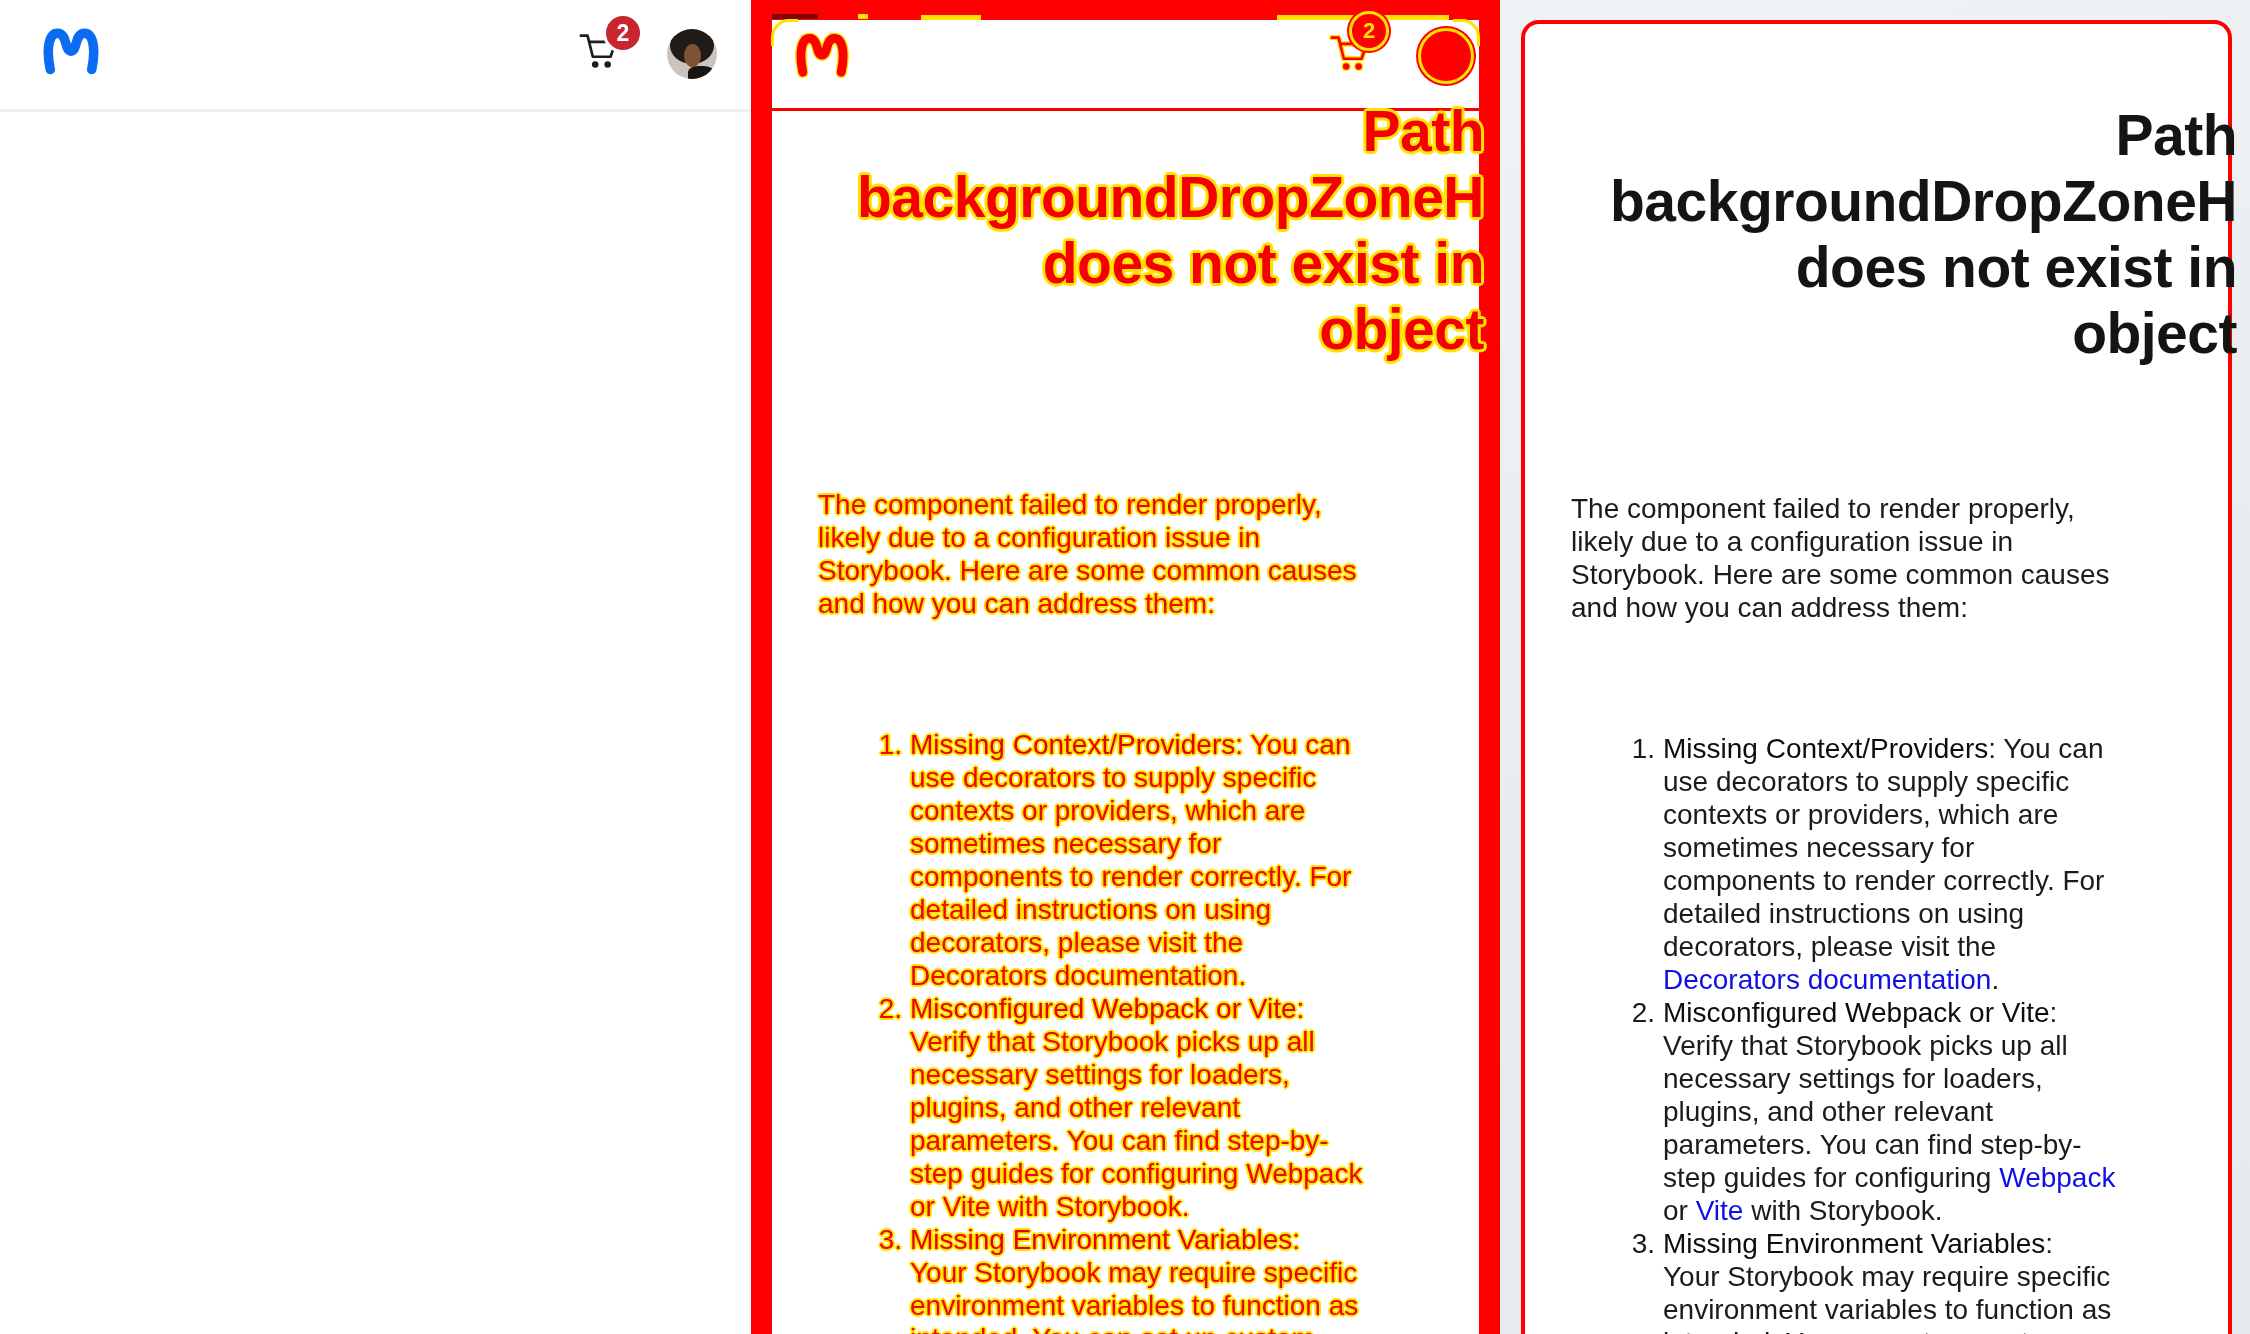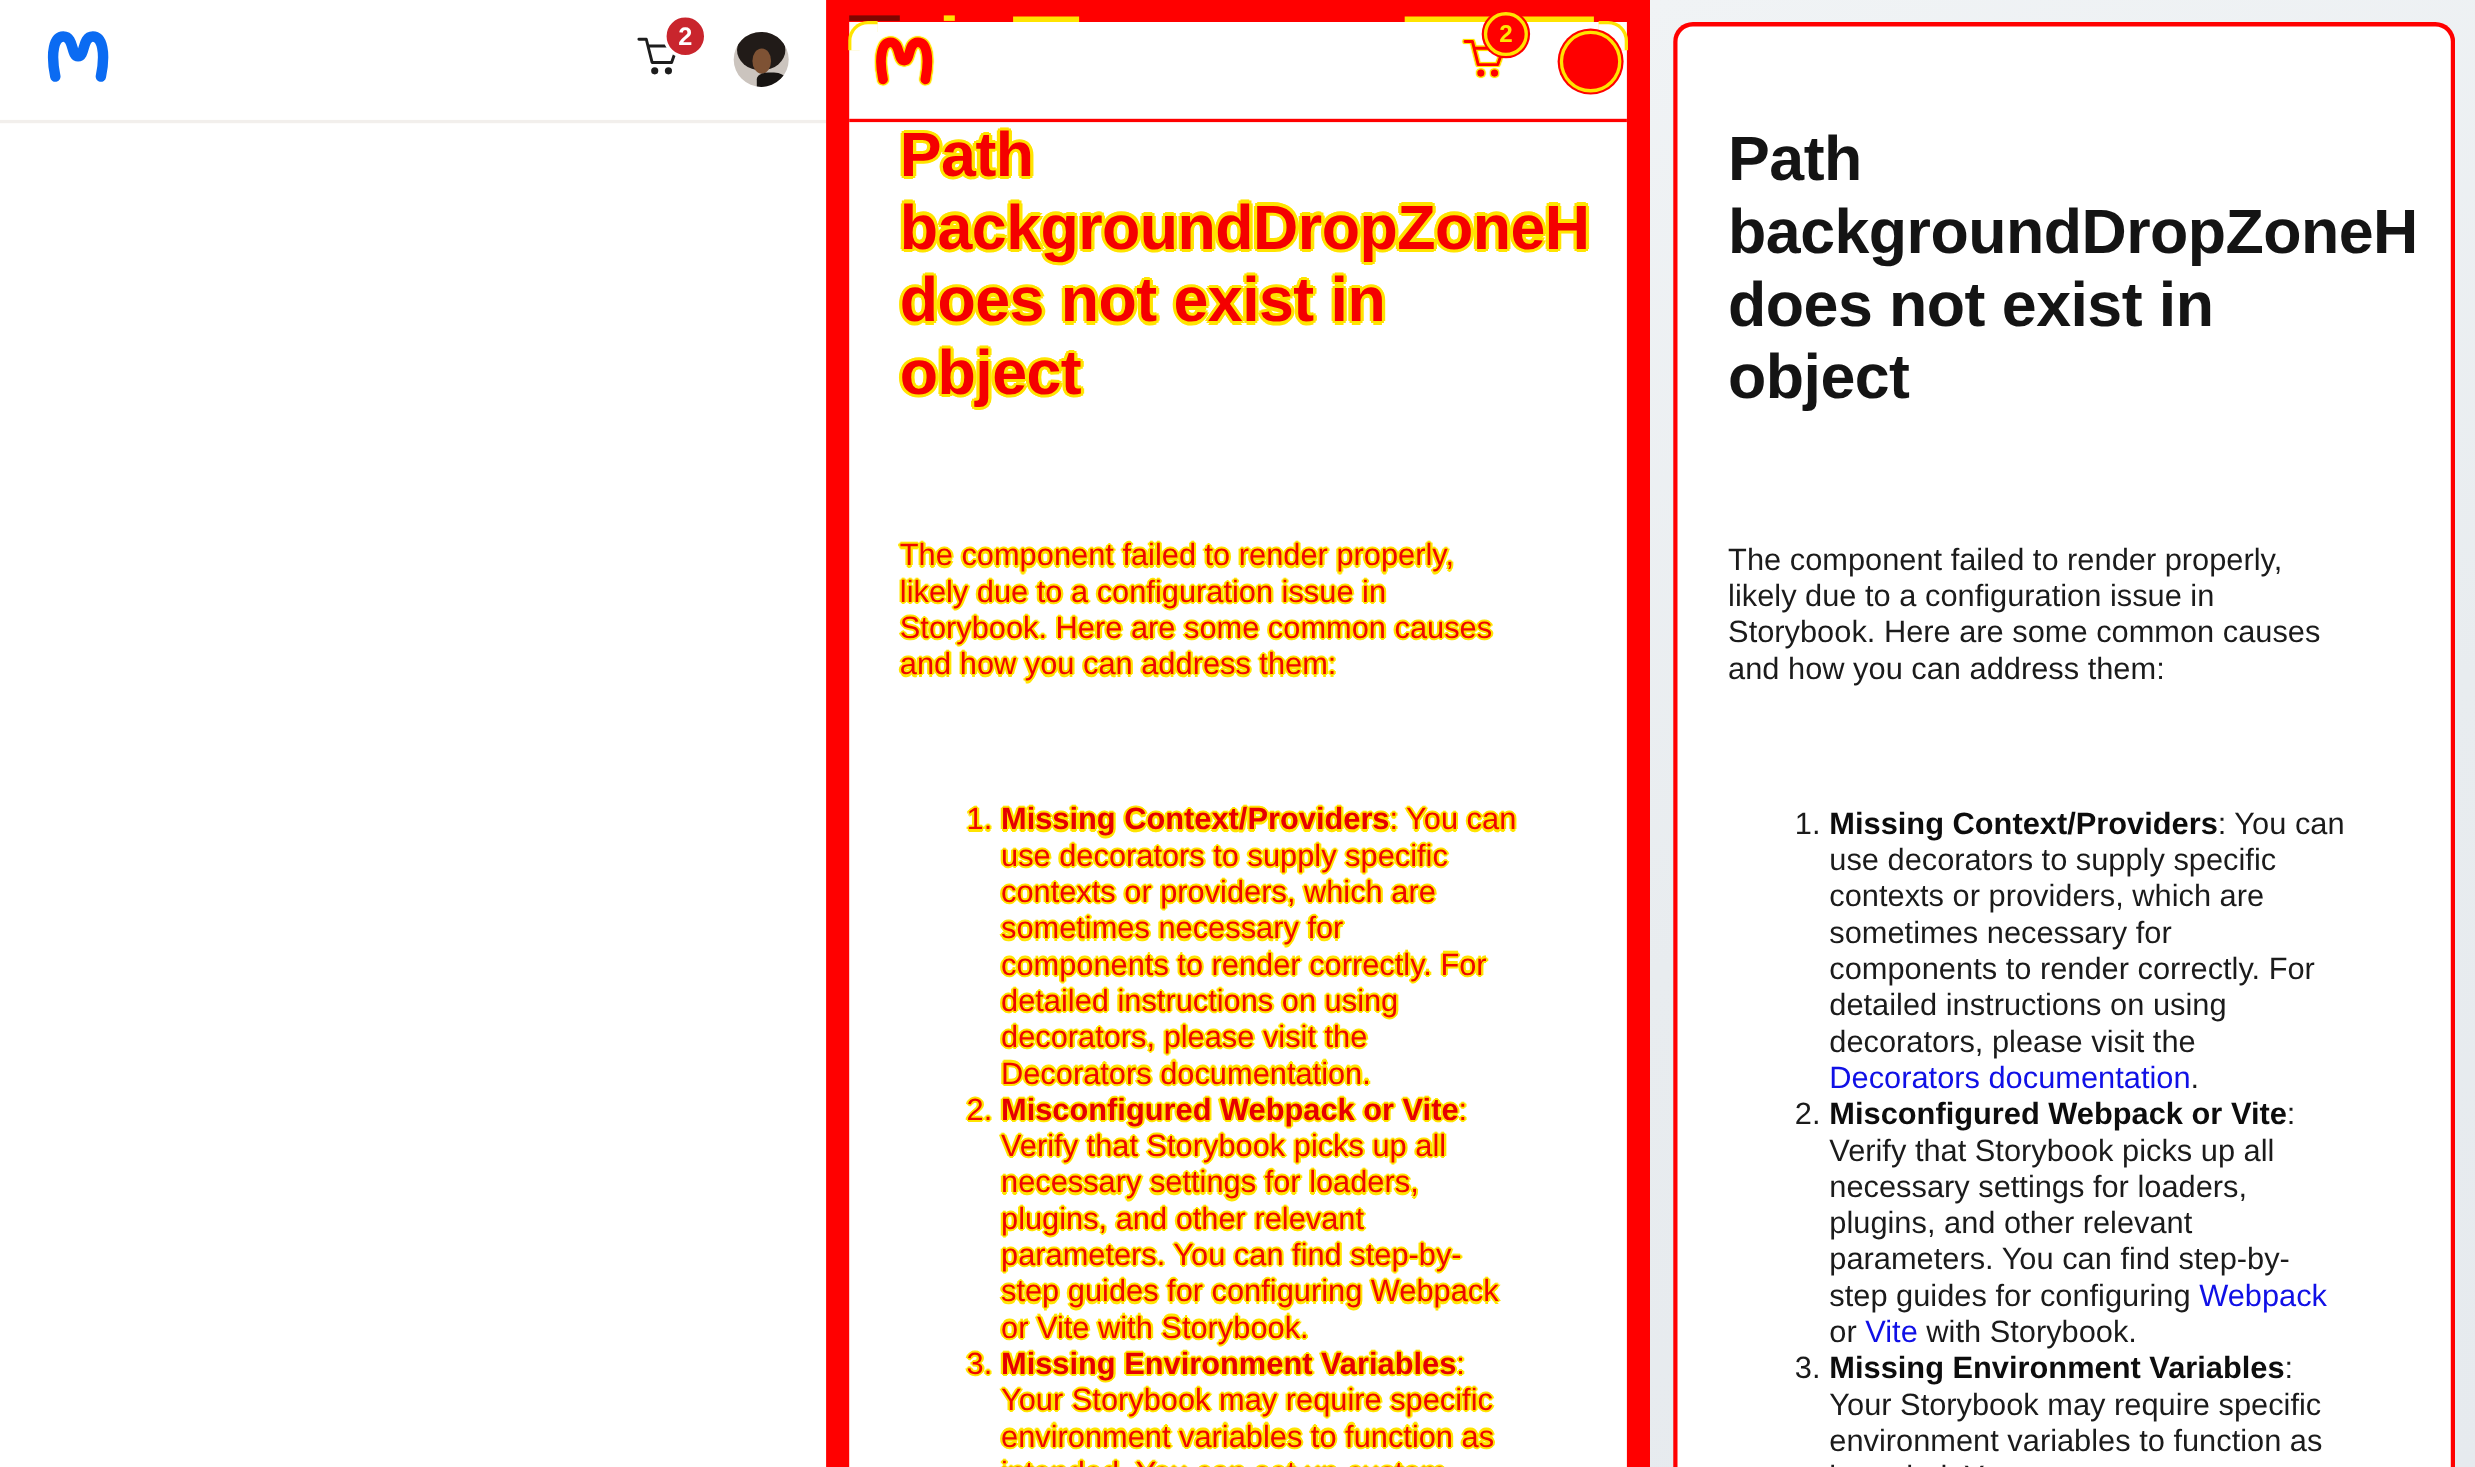--- a/index.html
+++ b/index.html
@@ -33,27 +33,27 @@
   .logo-diff{position:absolute;left:24px;top:8px;width:52px;height:52px;}
   .logo-diff svg path{stroke:#ff0000;}
   .cart-diff{position:absolute;left:556px;top:10px;width:46px;height:46px;}
   .cart-diff svg path{stroke:#ff0000;}
   .cart-diff svg circle{fill:#ff0000;}
   .badge-diff{left:577px;top:-9px;width:34px;height:34px;background:#ff0000;color:#ffe400;border:3px solid #ffe400;font-size:22px;box-shadow:0 0 0 2px #ff0000;}
   .avatar-diff{position:absolute;left:646px;top:8px;width:50px;height:50px;border-radius:50%;background:#ff0000;border:3px solid #ffe400;box-shadow:0 0 0 2px #ff0000;}
   .diff-sep{position:absolute;left:0;top:88px;width:707px;height:3px;background:#ff0000;}
 
   
-  .block-heading{position:absolute;left:46px;top:88px;width:666px;font-size:57px;font-weight:700;line-height:66px;letter-spacing:-0.5px;}
+  .block-heading{position:absolute;left:46px;top:78px;width:666px;font-size:57px;font-weight:700;line-height:66px;letter-spacing:-0.5px;text-align:right;}
   .block-intro{position:absolute;left:46px;top:468px;font-size:28px;line-height:33px;}
   .block-list{position:absolute;left:138px;top:708px;font-size:28px;line-height:33px;}
   .tline{white-space:nowrap;}
   .list-item{position:relative;}
   .num{position:absolute;left:-44px;top:0;width:36px;text-align:right;}
-  .seg-bold{font-weight:700;}
+  .seg-bold{font-weight:400;}
   .seg-link{}
 
   
   .panel-diff .block-heading{color:#f40000;text-shadow:-3px 0 0 #ffe400,3px 0 0 #ffe400,0 -3px 0 #ffe400,0 3px 0 #ffe400,-2px -2px 0 #ffe400,2px 2px 0 #ffe400,2px -2px 0 #ffe400,-2px 2px 0 #ffe400;}
   .panel-diff .block-intro,.panel-diff .block-list{color:#ee0600;text-shadow:-2px 0 0 #ffe400,2px 0 0 #ffe400,0 -2px 0 #ffe400,0 2px 0 #ffe400,-1px -1px 0 #ffe400,1px 1px 0 #ffe400,1px -1px 0 #ffe400,-1px 1px 0 #ffe400;}
   .panel-diff .seg-bold{color:#e60000;}
   .panel-diff .seg-link{color:#ee0600;text-decoration-color:#ee0600;}
 
   
   .panel-actual{position:absolute;left:1500px;top:0;width:750px;height:1334px;background:linear-gradient(160deg,#f0f3f5 0%,#e8ecef 55%,#e6eaee 100%);}

